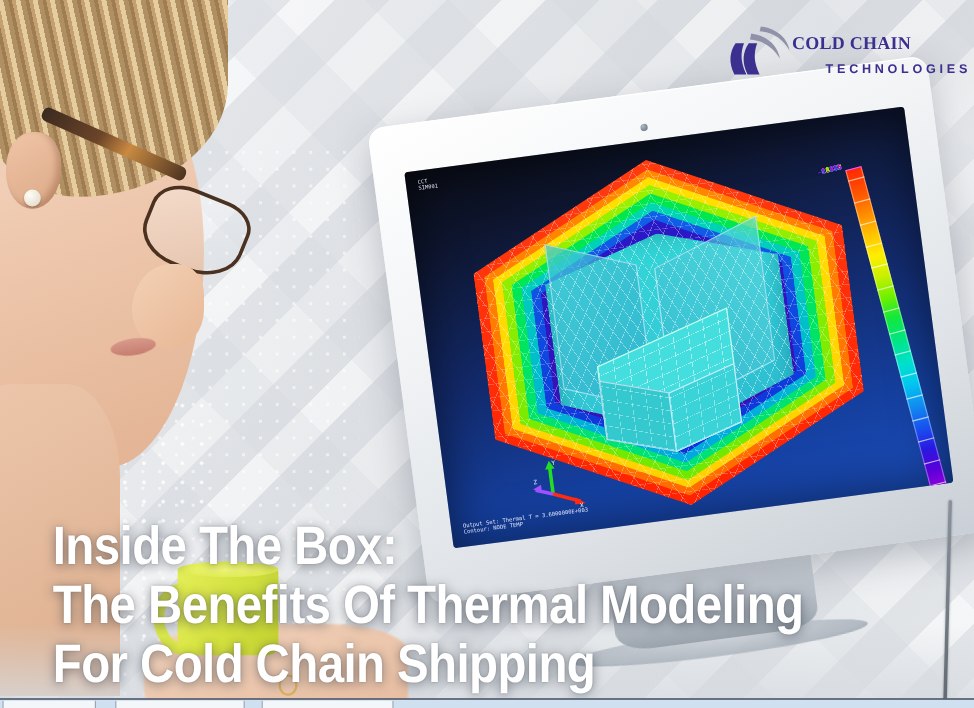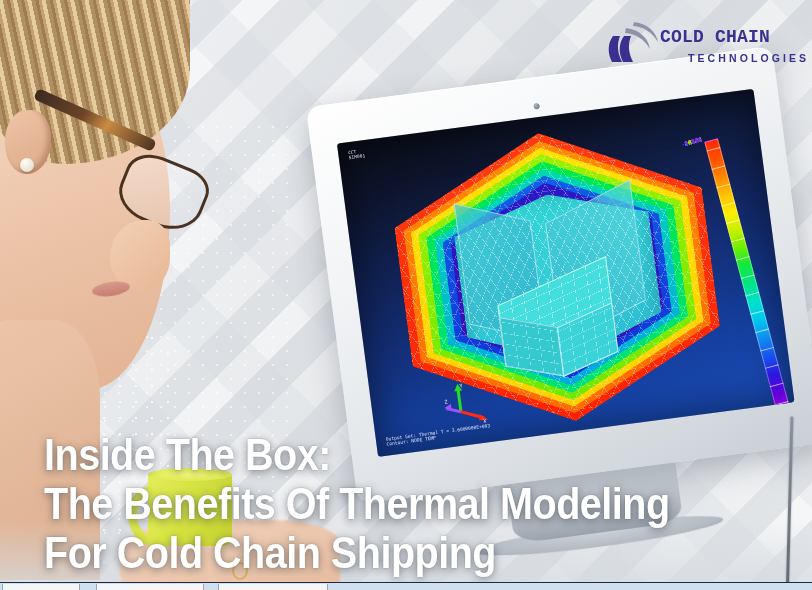--- a/index.html
+++ b/index.html
@@ -183,22 +183,22 @@
   .headline{position:absolute;left:44px;top:430px;width:700px;
     color:#ffffff;font-weight:bold;font-size:45px;line-height:49px;
     letter-spacing:-.6px;
     text-shadow:0 2px 9px rgba(40,48,60,.55), 0 0 2px rgba(0,0,0,.25);
     font-family:"Liberation Sans",sans-serif;transform:scaleX(.88);transform-origin:left center;}
   .headline div{white-space:nowrap;}
 
   
   .logo{position:absolute;left:604px;top:12px;width:172px;height:62px;}
   .logo-txt{position:absolute;left:56px;top:14px;color:#3b2f8f;
-    font-weight:bold;font-size:18px;letter-spacing:.2px;line-height:22px;
-    font-family:Liberation Mono, monospace;white-space:nowrap;}
+    font-weight:bold;font-size:15px;letter-spacing:.2px;line-height:22px;
+    font-family:Liberation Serif, serif;white-space:nowrap;}
   .logo-sub{position:absolute;left:84px;top:40px;color:#3b2f8f;
     font-weight:bold;font-size:10.5px;letter-spacing:3.1px;
     font-family:"Liberation Sans",sans-serif;white-space:nowrap;}
 
   
   .mug{position:absolute;left:148px;top:472px;width:84px;height:74px;
     background:linear-gradient(110deg,#e6ef55,#d3e23a 50%,#c2d32c);
     border-radius:5px 5px 9px 9px;opacity:.96;filter:blur(.5px);}
   .mug-top{position:absolute;left:148px;top:468px;width:84px;height:13px;
     background:radial-gradient(ellipse at 50% 50%,#f2f77a,#d9e844);

